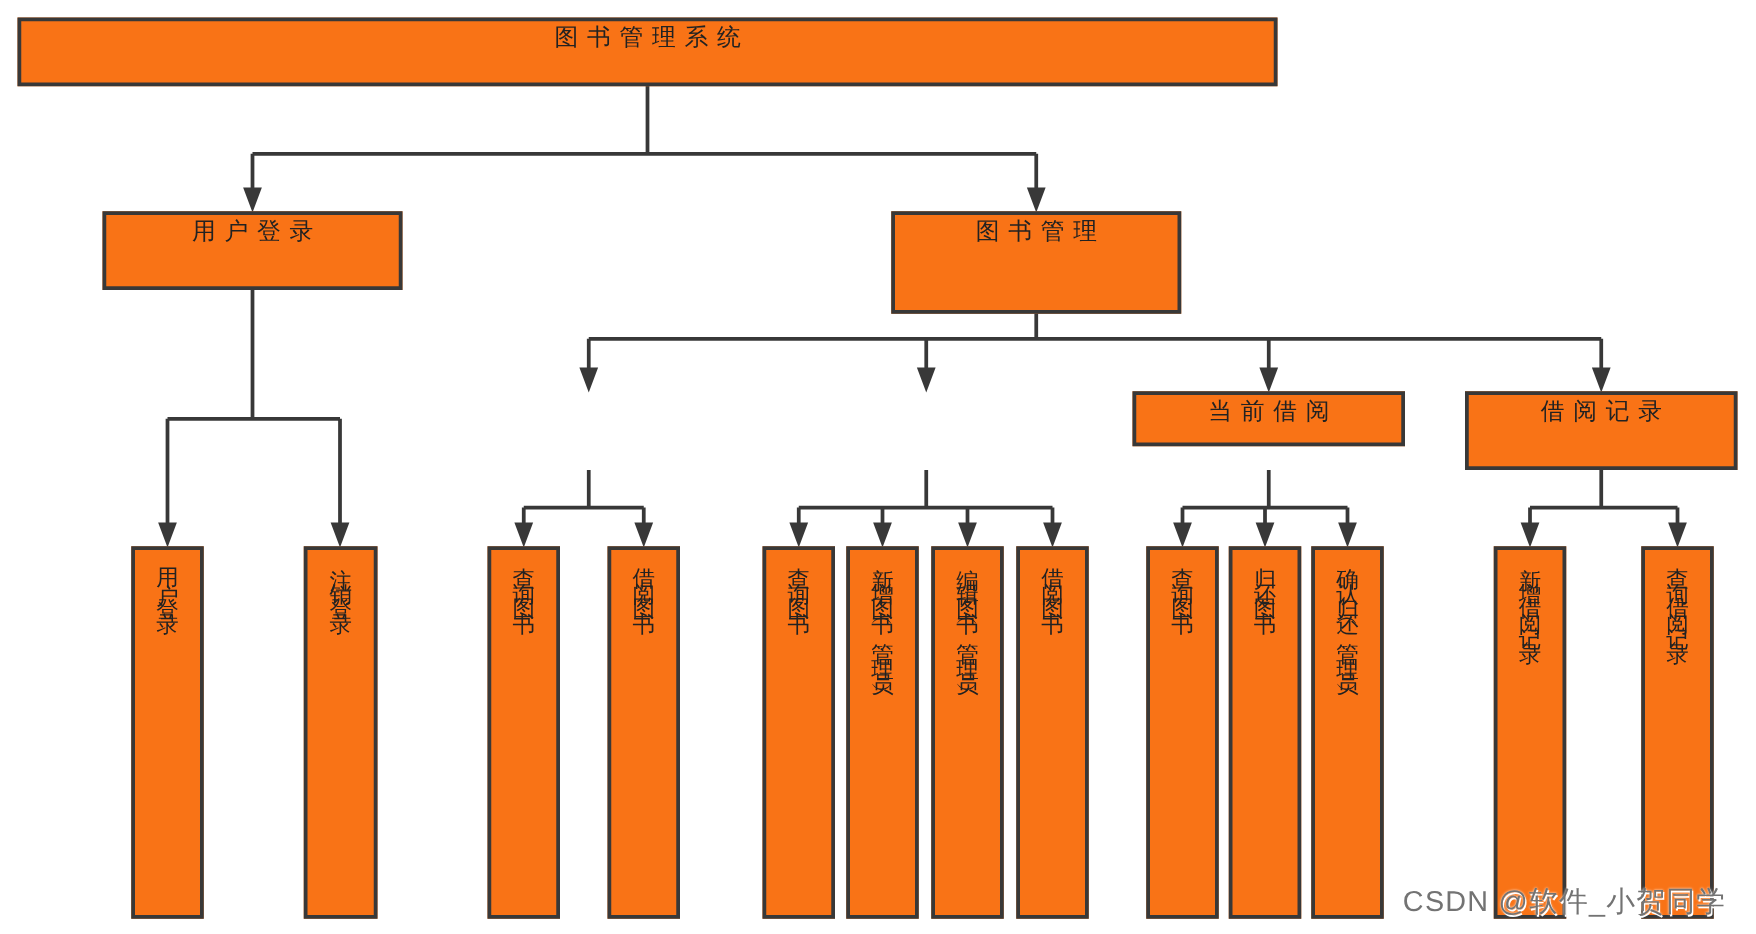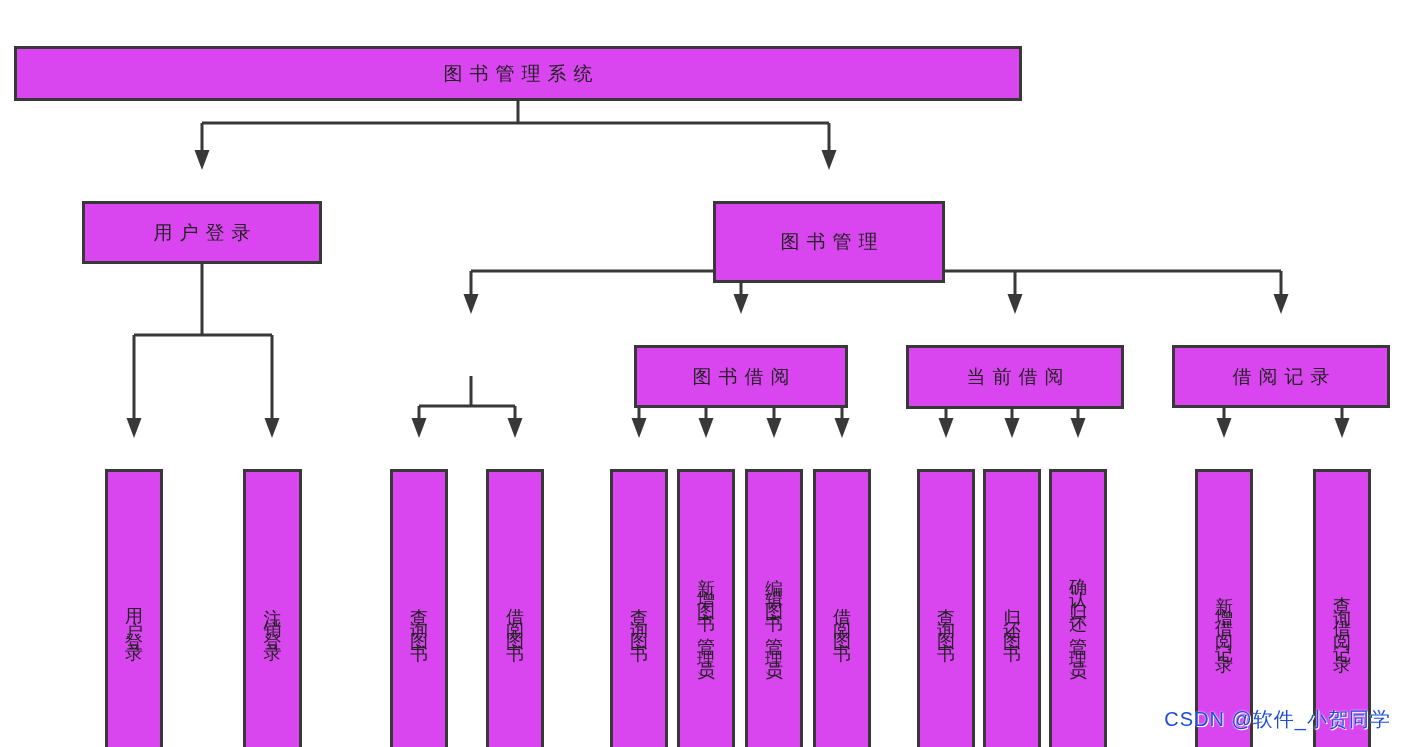--- a/index.html
+++ b/index.html
@@ -19,50 +19,48 @@
     position: absolute;
     left: 0;
     top: 0;
     z-index: 1;
     pointer-events: none;
   }
   .node {
     position: absolute;
     z-index: 2;
     box-sizing: border-box;
-    background: #d946ef;
+    background: #f97316;
     border: 3px solid #383838;
     display: flex;
-    align-items: center;
     justify-content: center;
     color: #222222;
-    margin-top: 32px;
   }
   .node.lvl-h span {
     font-size: 19px;
     letter-spacing: 7px;
     text-indent: 7px;
     white-space: nowrap;
     color: #222222;
   }
   .node.lvl-v span {
     writing-mode: vertical-rl;
     font-size: 18px;
     letter-spacing: 12px;
     color: #222222;
     white-space: nowrap;
   }
   #watermark {
     position: absolute;
     z-index: 3;
-    right: 14px;
+    right: 24px;
     top: 706px;
-    font-size: 20px;
+    font-size: 23px;
     letter-spacing: 1px;
-    color: #1d4ed8;
+    color: #737373;
     text-shadow: 0 0 2px #ffffff, 1px 1px 0 #ffffff;
     white-space: nowrap;
   }
 </style>
 </head>
 <body>
 
 <div id="stage">
 
   <svg id="connectors" width="1405" height="747" viewBox="0 0 1405 747">
@@ -128,24 +126,21 @@
     <span>图书管理系统</span>
   </div>
 
   <div class="node lvl-h" style="left:82px; top:169px; width:240px; height:63px;">
     <span>用户登录</span>
   </div>
   <div class="node lvl-h" style="left:713px; top:169px; width:232px; height:82px;">
     <span>图书管理</span>
   </div>
 
-  <div class="node lvl-h" style="left:634px; top:313px; width:214px; height:63px;">
-    <span>图书借阅</span>
-  </div>
-  <div class="node lvl-h" style="left:906px; top:313px; width:218px; height:64px;">
+  <div class="node lvl-h" style="left:906px; top:313px; width:218px; height:44px;">
     <span>当前借阅</span>
   </div>
   <div class="node lvl-h" style="left:1172px; top:313px; width:218px; height:63px;font-family:Liberation Serif, serif;">
     <span>借阅记录</span>
   </div>
 
   <div class="node lvl-v" style="left:105px; top:437px; width:58px; height:298px;">
     <span>用户登录</span>
   </div>
   <div class="node lvl-v" style="left:243px; top:437px; width:59px; height:298px;">

